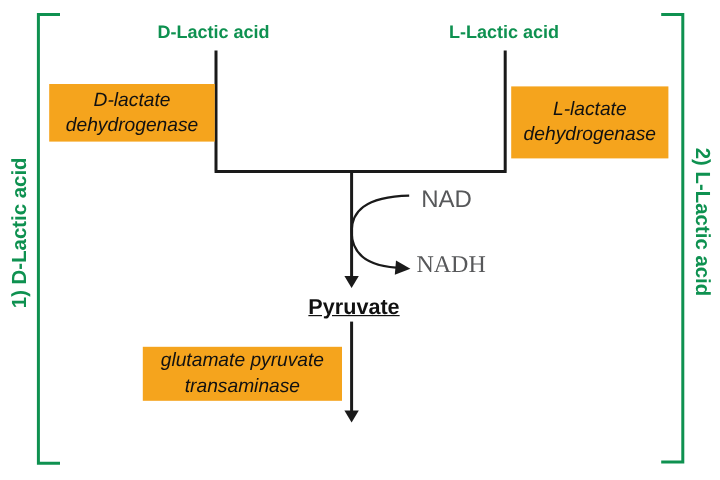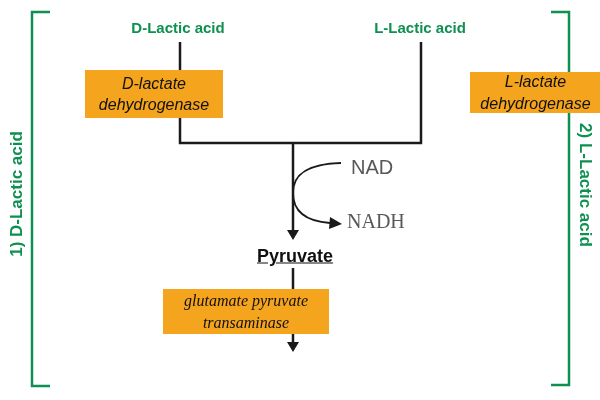--- a/index.html
+++ b/index.html
@@ -27,21 +27,21 @@
     color:var(--green);font-weight:bold;font-size:15px;white-space:nowrap;
   }
   .node-black{
     position:absolute;transform:translate(-50%,-50%);
     color:#111;font-weight:bold;font-size:18px;white-space:nowrap;
   }
   .enzyme-box{
     position:absolute;background:var(--orange);
     display:flex;align-items:center;justify-content:center;text-align:center;
     font-style:italic;font-size:16px;line-height:1.32;color:#111;
-    font-weight:500;padding:4px 4px;box-sizing:border-box;margin-left:44px;
+    font-weight:500;padding:4px 4px;box-sizing:border-box;
   }
   .cofactor{
     position:absolute;transform:translateY(-50%);
     color:var(--gray);font-size:20px;white-space:nowrap;
   }
   .cofactor.big{font-size:17px;}
   .side-label{
     position:absolute;color:var(--green);font-weight:bold;font-size:17px;
     white-space:nowrap;
   }
@@ -67,22 +67,22 @@
     <polygon class="arrow-head" points="330,217 329,229 342,224"></polygon>
 
     <line class="arrow-line" x1="293" y1="268" x2="293" y2="343"></line>
     <polygon class="arrow-head" points="287,342 299,342 293,352"></polygon>
   </svg>
 
   <div class="node-title" style="left:178px;top:27px;">D-Lactic acid</div>
   <div class="node-title" style="left:420px;top:27px;">L-Lactic acid</div>
 
   <div class="enzyme-box" style="left:41px;top:70px;width:138px;height:48px;">D-lactate dehydrogenase</div>
-  <div class="enzyme-box" style="left:426px;top:72px;width:131px;height:41px;">L-lactate dehydrogenase</div>
-  <div class="enzyme-box" style="left:119px;top:289px;width:166px;height:45px;font-family:Liberation Serif, serif;">glutamate pyruvate transaminase</div>
+  <div class="enzyme-box" style="left:426px;top:72px;width:131px;height:60px;">L-lactate dehydrogenase</div>
+  <div class="enzyme-box" style="left:119px;top:289px;width:166px;height:45px;">glutamate pyruvate transaminase</div>
 
   <div class="cofactor" style="left:351px;top:167px;">NAD</div>
   <div class="cofactor" style="left:347px;top:221px;font-family:Liberation Serif, serif;">NADH</div>
 
   <div class="node-black" style="left:295px;top:256px;text-decoration:underline;">Pyruvate</div>
 
   <div class="side-label left">1) D-Lactic acid</div>
   <div class="side-label right">2) L-Lactic acid</div>
 
 </div>

